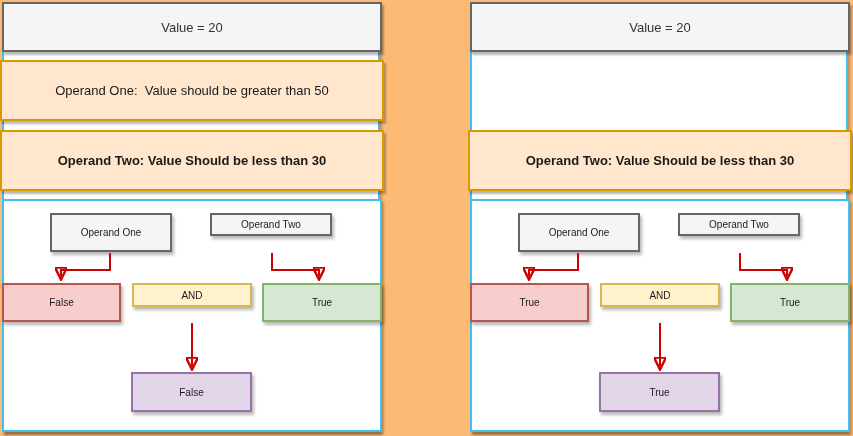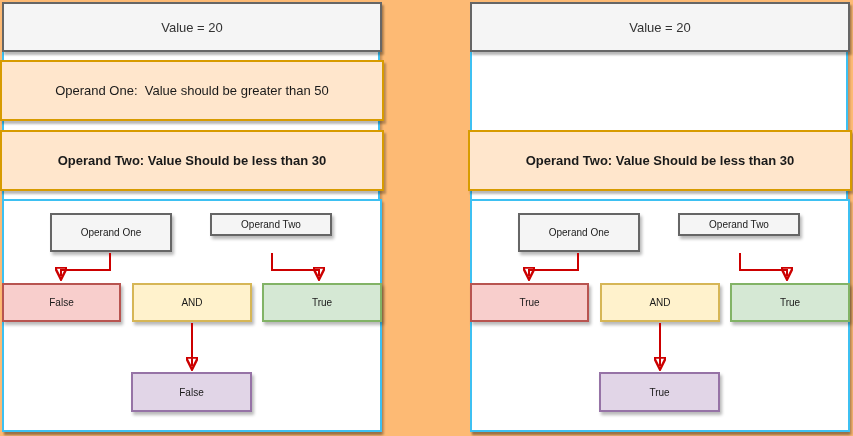--- a/index.html
+++ b/index.html
@@ -78,21 +78,21 @@
   }
   .n-gray   { background: #f5f5f5; border: 2px solid #666666; }
   .n-pink   { background: #f8cecc; border: 2px solid #b85450; }
   .n-yellow { background: #fff2cc; border: 2px solid #d6b656; }
   .n-green  { background: #d5e8d4; border: 2px solid #82b366; }
   .n-purple { background: #e1d5e7; border: 2px solid #9673a6; }
 
   .n-op1    { left: 50px;  top: 213px; width: 122px; height: 39px; }
   .n-op2    { left: 210px; top: 213px; width: 122px; height: 23px; }
   .n-res1   { left: 2px;   top: 283px; width: 119px; height: 39px; }
-  .n-and    { left: 132px; top: 283px; width: 120px; height: 39px; }
+  .n-and    { left: 132px; top: 283px; width: 120px; height: 24px; }
   .n-res2   { left: 262px; top: 283px; width: 120px; height: 39px; }
   .n-final  { left: 131px; top: 372px; width: 121px; height: 40px; }
 
   .arrows {
     position: absolute;
     left: 0; top: 0;
     width: 385px; height: 436px;
     pointer-events: none;
   }
   .arrows path { stroke: #cc0000; stroke-width: 2; fill: none; }

